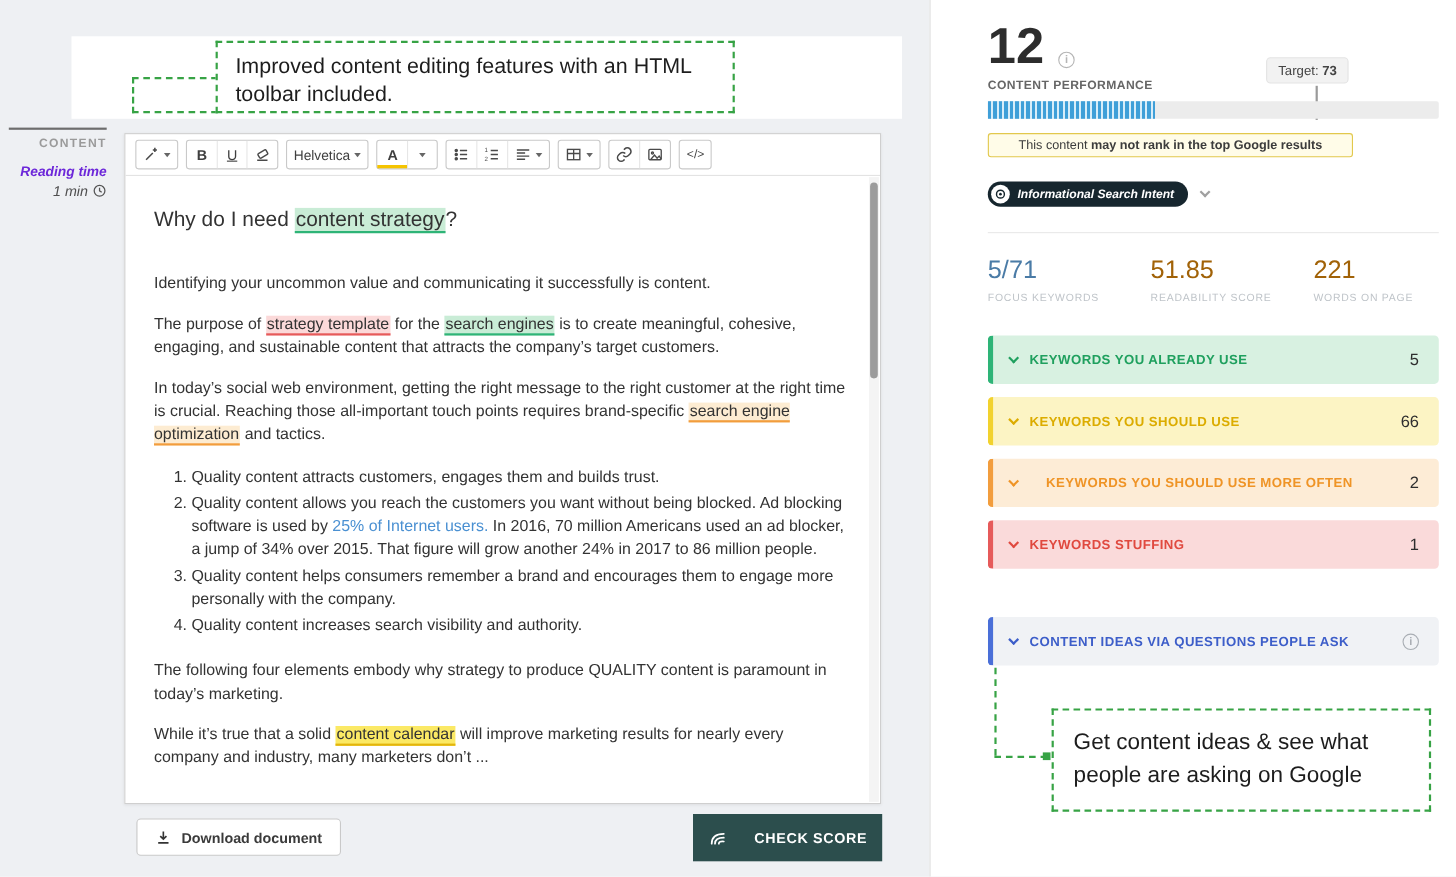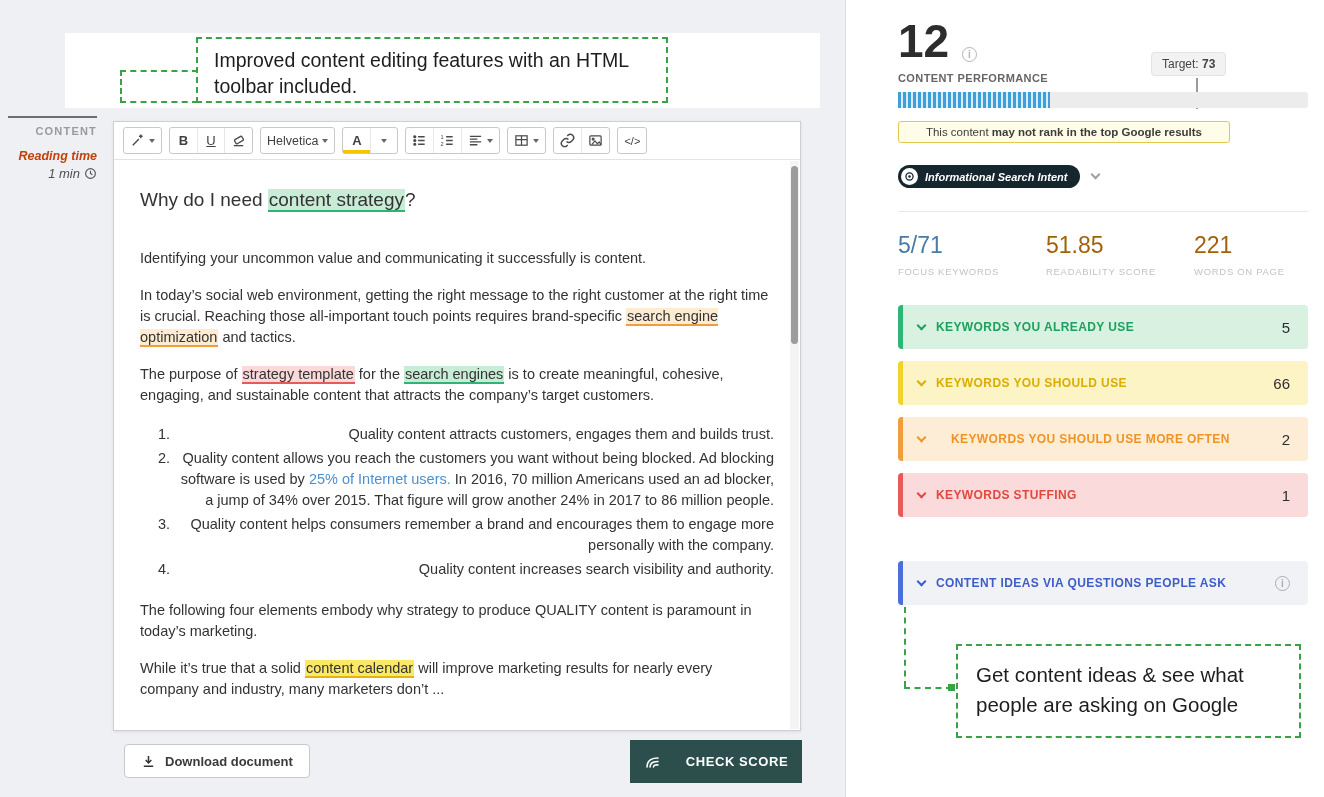--- a/index.html
+++ b/index.html
@@ -4,21 +4,21 @@
 <style>
   * { box-sizing: border-box; }
   body { margin:0; font-family:"Liberation Sans","DejaVu Sans",sans-serif; color:#333; }
   .stage { position:relative; width:1324px; height:797px; background:#eef0f3; overflow:hidden; }
   .abs { position:absolute; }
 
   
   .left-rail { left:8px; top:116px; width:89px; text-align:right; }
   .content-tab { border-top:2px solid #6d6d6d; padding-top:7px; font-size:11px; font-weight:bold;
                  color:#9a9a9a; letter-spacing:1.2px; }
-  .reading-label { margin-top:12px; font-style:italic; font-weight:bold; font-size:12.5px; color:#c2410c; }
+  .reading-label { margin-top:12px; font-style:italic; font-weight:bold; font-size:12.5px; color:#6d28d9; }
   .reading-value { margin-top:3px; font-style:italic; font-size:13px; color:#4f4f4f;
                    display:flex; justify-content:flex-end; align-items:center; gap:4px; }
 
   
   .top-strip { left:65px; top:33px; width:755px; height:75px; background:#fff; }
   .callout { border:2px dashed #37a345; background:#fff; color:#1d1d1d; }
   .editor-callout { left:196px; top:37px; width:472px; height:66px; font-size:19.5px;
                     line-height:1.35; padding:8px 16px; z-index:3; }
   .callout-hook { left:120px; top:70px; width:78px; height:33px; border-left:2px dashed #37a345;
                   border-top:2px dashed #37a345; border-bottom:2px dashed #37a345; z-index:2; }
@@ -39,21 +39,21 @@
   .caret { width:0; height:0; border-left:3.5px solid transparent; border-right:3.5px solid transparent;
            border-top:4px solid #666; }
   .tb-font { font-size:12.5px; }
 
   .doc { position:absolute; left:0; right:11px; top:38px; bottom:0; overflow:hidden;
          padding:14px 15px 0 26px; font-size:14.5px; line-height:1.45; color:#333; }
   .doc h2 { font-size:19px; font-weight:400; margin:12px 0 34px; }
   .doc h1 { font-size:24px; font-weight:400; margin:26px 0 12px; color:#2e2e2e; }
   .doc p  { margin:0 0 16px; }
   .doc ol { margin:18px 0 20px; padding-left:34px; }
-  .doc li { margin-bottom:3px;text-align:right; }
+  .doc li { margin-bottom:3px; }
   .hl-green  { background:#c9ecd6; border-bottom:2px solid #2eb477; padding:0 1px; }
   .hl-orange { background:#fdecd2; border-bottom:2px solid #f29d3d; padding:0 1px; }
   .hl-red    { background:#fbd9d9; border-bottom:2px solid #e65a5a; padding:0 1px; }
   .hl-yellow { background:#fbe965; border-bottom:2px solid #e3b50c; padding:0 1px; }
   .doc a { color:#4a90d2; text-decoration:none; }
 
   .scrollbar { position:absolute; right:1px; top:39px; bottom:1px; width:9px; background:#f4f4f4; }
   .scroll-thumb { position:absolute; left:1px; right:1px; top:5px; height:178px; background:#9c9c9c;
                   border-radius:4px; }
 
@@ -238,23 +238,23 @@
         <div class="tb-btn" style="font-size:11px;">&lt;/&gt;</div>
       </div>
     </div>
 
     <div class="doc">
       <h2><span>Why do I need </span><span class="hl-green">content strategy</span><span>?</span></h2>
 
       <p>Identifying your uncommon value and communicating it successfully is content.</p>
 
 
+      <p><span>The purpose of </span><span class="hl-red">strategy template</span><span> for the </span><span class="hl-green">search engines</span><span> is to create meaningful, cohesive, engaging, and sustainable content that attracts the company’s target customers.</span></p>
+
       <p><span>In today’s social web environment, getting the right message to the right customer at the right time is crucial. Reaching those all-important touch points requires brand-specific </span><span class="hl-orange">search engine optimization</span><span> and tactics.</span></p>
-
-      <p><span>The purpose of </span><span class="hl-red">strategy template</span><span> for the </span><span class="hl-green">search engines</span><span> is to create meaningful, cohesive, engaging, and sustainable content that attracts the company’s target customers.</span></p>
 
       <ol>
         <li>Quality content attracts customers, engages them and builds trust.</li>
         <li><span>Quality content allows you reach the customers you want without being blocked. Ad blocking software is used by </span><a href="#">25% of Internet users.</a><span> In 2016, 70 million Americans used an ad blocker, a jump of 34% over 2015. That figure will grow another 24% in 2017 to 86 million people.</span></li>
         <li>Quality content helps consumers remember a brand and encourages them to engage more personally with the company.</li>
         <li>Quality content increases search visibility and authority.</li>
       </ol>
 
       <p>The following four elements embody why strategy to produce QUALITY content is paramount in today’s marketing.</p>
 

